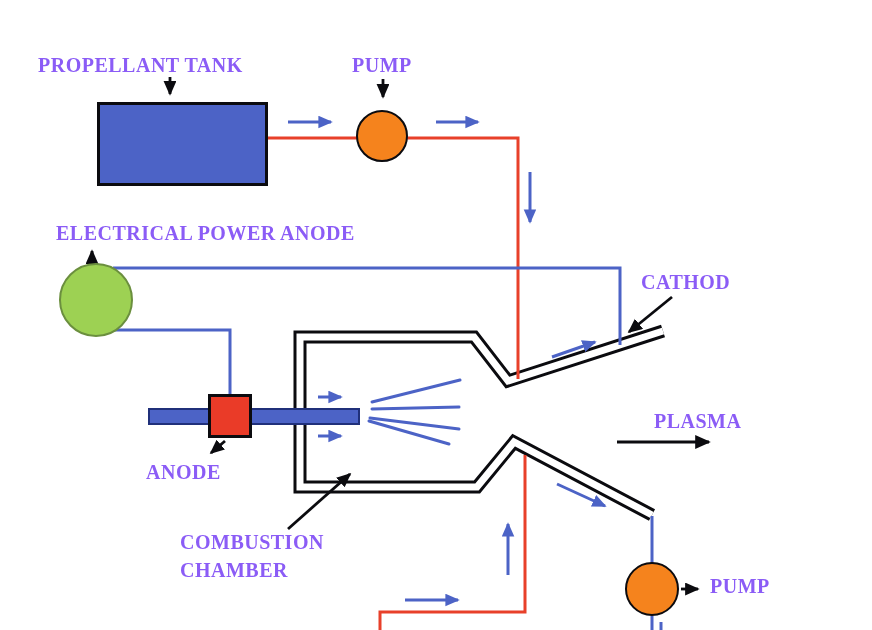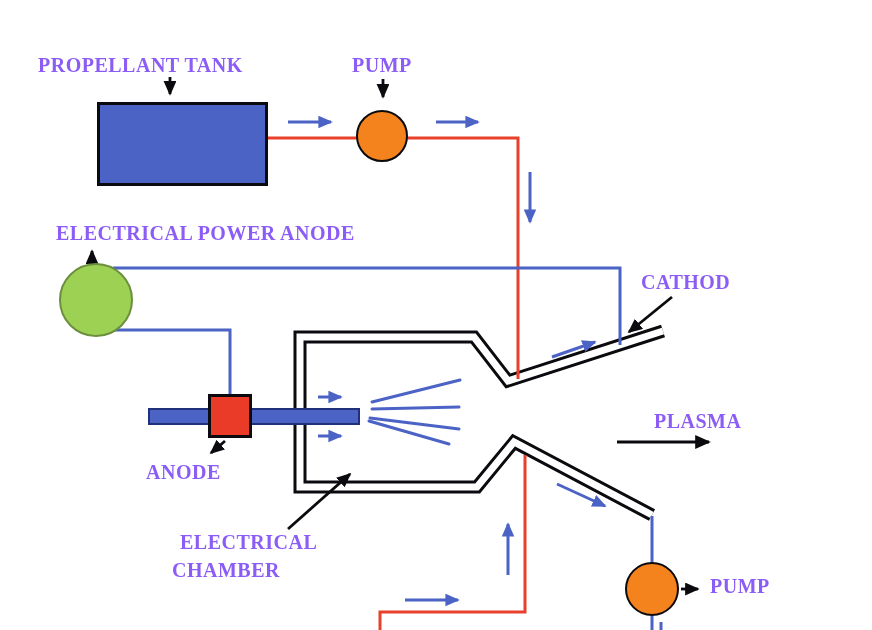--- a/index.html
+++ b/index.html
@@ -99,17 +99,17 @@
   <div class="shape power-supply"></div>
   <div class="shape anode-square"></div>
   <div class="shape pump-bottom"></div>
 
   <div class="lbl" style="left:38px; top:54px;">PROPELLANT TANK</div>
   <div class="lbl" style="left:352px; top:54px;">PUMP</div>
   <div class="lbl" style="left:56px; top:222px;">ELECTRICAL POWER ANODE</div>
   <div class="lbl" style="left:641px; top:271px;">CATHOD</div>
   <div class="lbl" style="left:146px; top:461px;">ANODE</div>
   <div class="lbl" style="left:625px; top:410px;margin-left:29px;">PLASMA</div>
-  <div class="lbl" style="left:180px; top:531px;">ELECTRICAL</div>
-  <div class="lbl" style="left:172px; top:559px;">CHAMBER</div>
+  <div class="lbl" style="left:180px; top:531px;">COMBUSTION</div>
+  <div class="lbl" style="left:180px; top:559px;">CHAMBER</div>
   <div class="lbl" style="left:710px; top:575px;">PUMP</div>
 
 </div>
 
 </body></html>

